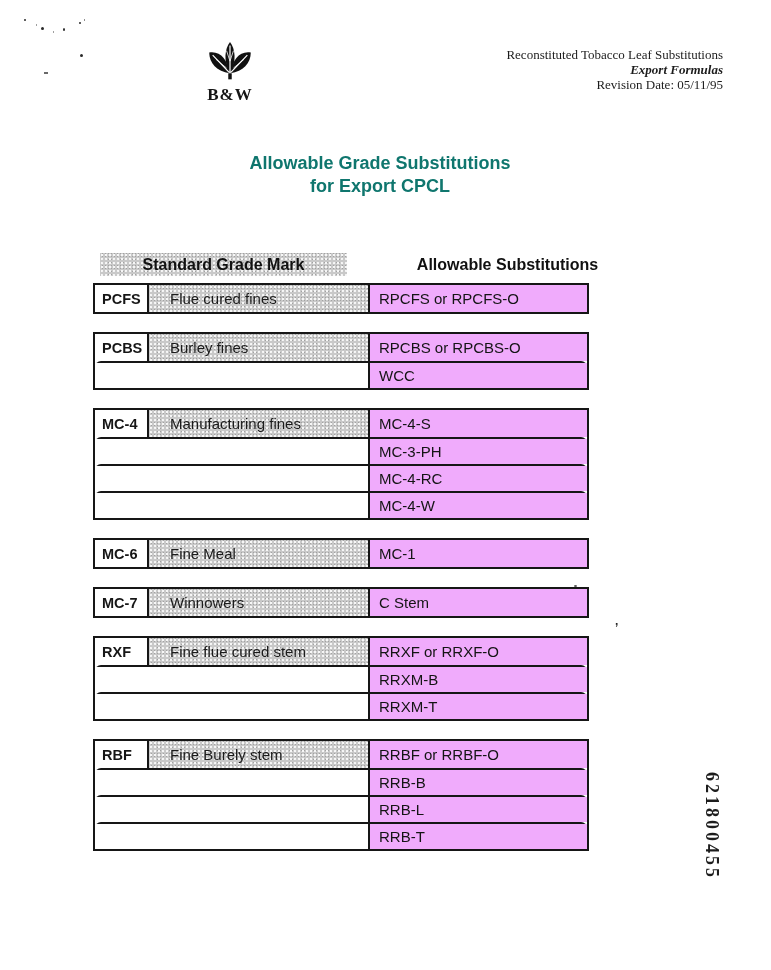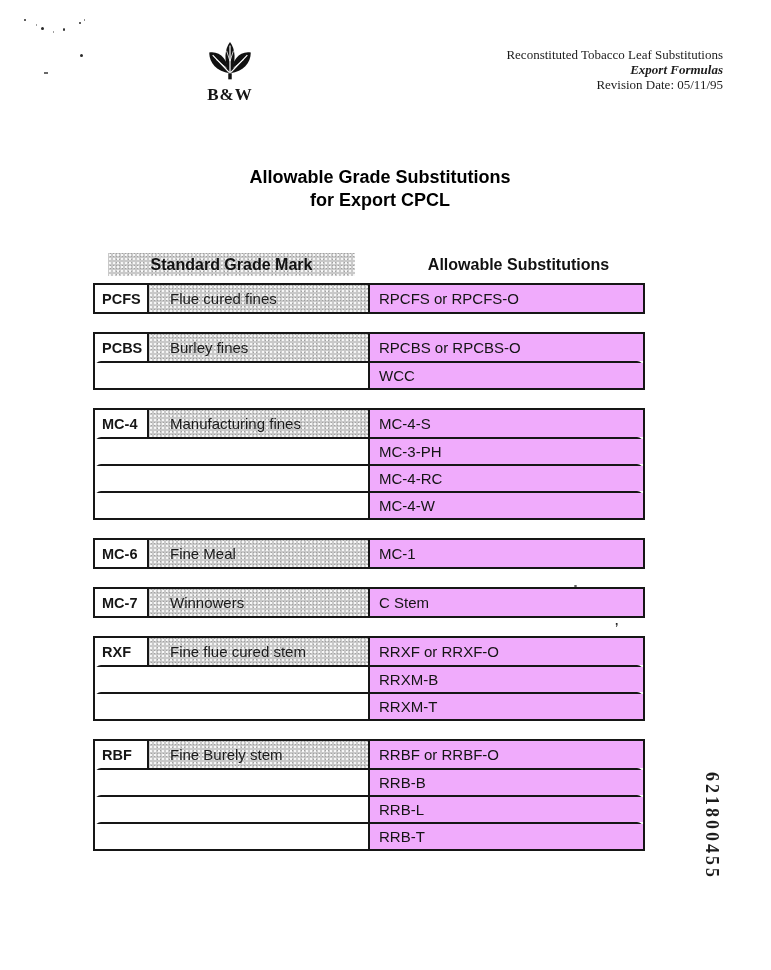--- a/index.html
+++ b/index.html
@@ -30,53 +30,51 @@
     position:absolute; top:47px; right:48px;
     text-align:right; font-family:"Liberation Serif", serif;
     font-size:13px; line-height:15px; color:#1c1c1c;
   }
   .letterhead .lh2 { font-weight:bold; font-style:italic; }
 
   
   .doc-title {
     position:absolute; top:152px; left:0; width:760px;
     text-align:center; font-weight:bold; font-size:18px; line-height:23px;
-    color:#000000;
-    margin-top:14px;
+    color:#0f766e;
   }
   .doc-title .u { text-decoration-thickness:2px; text-underline-offset:2px; }
 
   
   .tables { position:absolute; left:93px; top:253px; width:552px; }
 
   .col-headers { position:relative; height:24px; margin-bottom:6px; }
   .head-left {
     position:absolute; left:7px; top:0; width:247px; height:23px;
     text-align:center; font-weight:bold; font-size:16px; line-height:23px;
     color:#111;
-    margin-left:8px;
   }
   .head-right {
-    position:absolute; left:288px; top:0; width:275px; height:23px;
+    position:absolute; left:277px; top:0; width:275px; height:23px;
     text-align:center; font-weight:bold; font-size:16px; line-height:23px;
     color:#111;
   }
 
   .shaded {
     background-color:var(--shade, #c9c9c9);
     background-image:
       radial-gradient(circle, rgba(255,255,255,0.85) 0.8px, transparent 1.1px),
       radial-gradient(circle, rgba(90,90,90,0.35) 0.7px, transparent 1px);
     background-size:4px 4px, 3px 3px;
     background-position:0 0, 1px 2px;
   }
 
   .group {
     border:2px solid #161616;
-    width:552px;
+    width:496px;
     margin-bottom:18px;
     background:#fff;
   }
   .grow { display:flex; height:27px; }
   .grow + .grow { border-top:2px solid #161616;border-radius:6px; }
   .cell-left {
     width:275px; display:flex; align-items:stretch;
     border-right:2px solid #161616;
   }
   .mark-box {

